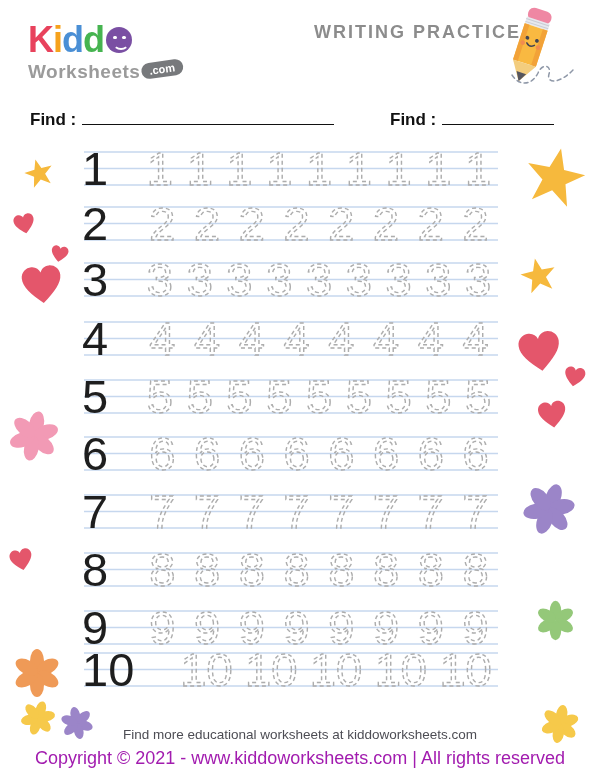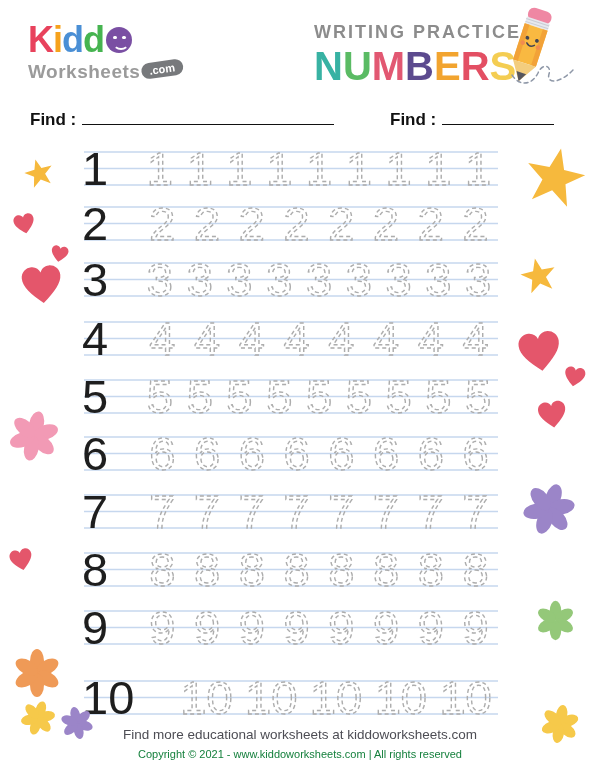--- a/index.html
+++ b/index.html
@@ -40,21 +40,21 @@
   .tracenum{font-family:"Liberation Sans",sans-serif;font-size:47px;font-weight:400;
         fill:none;stroke:#adadad;stroke-width:1.4;stroke-dasharray:4 3;}
 
   
   .deco{position:absolute;pointer-events:none;}
   .deco svg{display:block;width:100%;height:100%;}
 
   
   .footer-line{position:absolute;left:0;width:100%;text-align:center;color:#4d4d54;}
   .footer-1{top:727px;font-size:13.5px;font-weight:400;}
-  .footer-2{top:748px;font-size:11px;font-weight:500;color:#15803d;}
+  .footer-2{top:748px;font-size:18px;font-weight:500;color:#a21caf;}
 </style>
 </head>
 <body>
 
 <div class="page">
 
   <div class="logo">
     <div class="logo-word">
         <span style="color: rgb(232, 66, 92);">K</span>
         <span style="color: rgb(246, 162, 28);">i</span>
@@ -62,21 +62,20 @@
         <span style="color: rgb(70, 180, 80);">d</span>
         <span class="smiley-o" style="background: rgb(122, 79, 163);"></span>
       </div>
     <div class="logo-sub-row">
       <span class="logo-sub">Worksheets</span><span class="logo-badge">.com</span>
     </div>
   </div>
 
   <div class="title-block">
     <div class="title-line1">WRITING PRACTICE</div>
-    <div class="title-word"><span style="color: rgb(56, 178, 163);">N</span><span style="color: rgb(90, 187, 100);">U</span><span style="color: rgb(226, 88, 114);">M</span><span style="color: rgb(92, 74, 142);">B</span><span style="color: rgb(242, 164, 47);">E</span><span style="color: rgb(227, 79, 99);">R</span><span style="color: rgb(244, 205, 82);">S</span></div>
   </div>
 
   <div class="pencil">
     <svg width="76" height="82" viewBox="0 0 76 82">
       <g transform="rotate(18 38 40)">
         <rect x="26" y="2" width="24" height="13" rx="6" fill="#ef87a3"></rect>
         <rect x="26" y="13" width="24" height="7" fill="#e7e9ee"></rect>
         <line x1="26" y1="15" x2="50" y2="15" stroke="#c9ccd4" stroke-width="1"></line>
         <line x1="26" y1="18" x2="50" y2="18" stroke="#c9ccd4" stroke-width="1"></line>
         <rect x="26" y="20" width="24" height="38" fill="#f9b941"></rect>
@@ -228,21 +227,21 @@
           <text class="solidnum" x="0" y="34">9</text>
           <text class="tracenum" text-anchor="middle" x="80.4" y="34">9</text>
           <text class="tracenum" text-anchor="middle" x="125.1" y="34">9</text>
           <text class="tracenum" text-anchor="middle" x="169.9" y="34">9</text>
           <text class="tracenum" text-anchor="middle" x="214.6" y="34">9</text>
           <text class="tracenum" text-anchor="middle" x="259.4" y="34">9</text>
           <text class="tracenum" text-anchor="middle" x="304.1" y="34">9</text>
           <text class="tracenum" text-anchor="middle" x="348.9" y="34">9</text>
           <text class="tracenum" text-anchor="middle" x="393.6" y="34">9</text>
         </svg></div>
-      <div class="prow" style="top: 680px;"><svg width="418" height="56" viewBox="0 0 418 56">
+      <div class="prow" style="top: 652px;"><svg width="418" height="56" viewBox="0 0 418 56">
           <line x1="2" y1="1" x2="416" y2="1"></line>
           <line x1="2" y1="17.5" x2="416" y2="17.5"></line>
           <line x1="2" y1="34" x2="416" y2="34"></line>
           <text class="solidnum" x="0" y="34">10</text>
           <text class="tracenum" text-anchor="middle" x="124.4" y="34">10</text>
           <text class="tracenum" text-anchor="middle" x="189.2" y="34">10</text>
           <text class="tracenum" text-anchor="middle" x="254.0" y="34">10</text>
           <text class="tracenum" text-anchor="middle" x="318.8" y="34">10</text>
           <text class="tracenum" text-anchor="middle" x="383.6" y="34">10</text>
         </svg></div>

